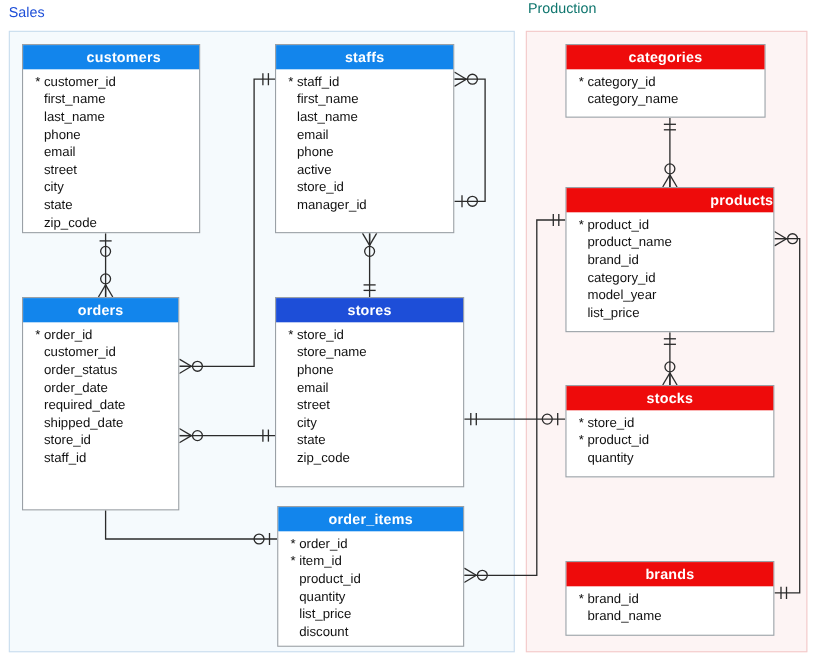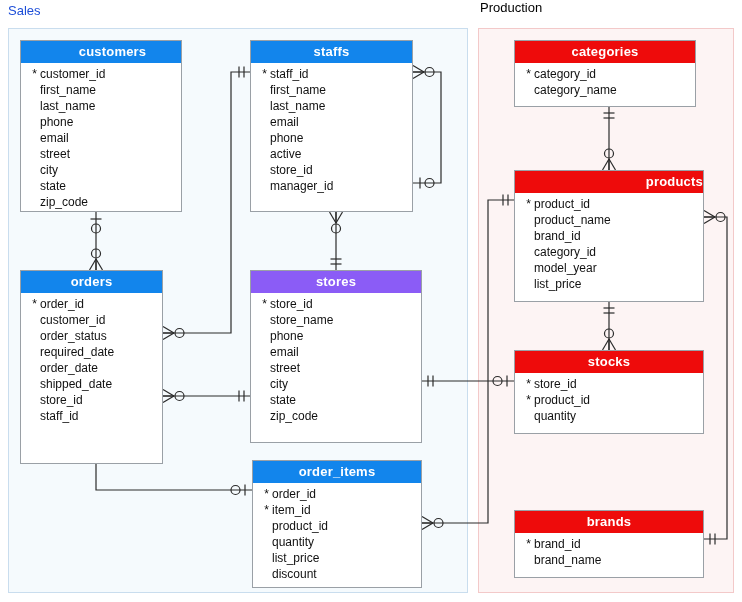--- a/index.html
+++ b/index.html
@@ -18,21 +18,21 @@
   .pk-marker{width:11px;text-align:center;flex:0 0 11px;}
   .field-name{flex:1 1 auto;}
 </style>
 </head>
 <body>
 
 <div id="canvas">
 
   <div class="group-label" id="sales-label" style="left: 8px; top: 4px; color: #1d4ed8;">Sales</div>
 
-  <div class="group-label" id="production-label" style="left: 480px; top: 1px; color: #000000;">Production</div>
+  <div class="group-label" id="production-label" style="left: 480px; top: 1px; color: #0f766e;">Production</div>
 
   <div class="group-panel" id="sales-panel" style="left: 8px; top: 28px; width: 460px; height: 565px; background: rgb(245, 250, 253); border-color: rgb(201, 221, 238);"></div>
 
   <div class="group-panel" id="production-panel" style="left: 478px; top: 28px; width: 256px; height: 565px; background: rgb(253, 244, 244); border-color: rgb(243, 201, 201);"></div>
 
   <svg id="connector-layer" xmlns="http://www.w3.org/2000/svg" viewBox="0 0 742 602">
       <g>
         <polyline points="96,212 96,270" fill="none" stroke="#2b2b2b" stroke-width="1.2"></polyline>
         <line x1="90.5" y1="219" x2="101.5" y2="219" stroke="#2b2b2b" stroke-width="1.2"></line>
         <circle cx="96" cy="228.5" r="4.5" stroke="#2b2b2b" stroke-width="1.2" fill="none"></circle>
@@ -218,42 +218,42 @@
           <div class="erd-field">
             <span class="pk-marker"></span>
             <span class="field-name">customer_id</span>
           </div>
           <div class="erd-field">
             <span class="pk-marker"></span>
             <span class="field-name">order_status</span>
           </div>
           <div class="erd-field">
             <span class="pk-marker"></span>
+            <span class="field-name">order_date</span>
+          </div>
+          <div class="erd-field">
+            <span class="pk-marker"></span>
             <span class="field-name">required_date</span>
           </div>
           <div class="erd-field">
             <span class="pk-marker"></span>
-            <span class="field-name">order_date</span>
-          </div>
-          <div class="erd-field">
-            <span class="pk-marker"></span>
             <span class="field-name">shipped_date</span>
           </div>
           <div class="erd-field">
             <span class="pk-marker"></span>
             <span class="field-name">store_id</span>
           </div>
           <div class="erd-field">
             <span class="pk-marker"></span>
             <span class="field-name">staff_id</span>
           </div>
         </div>
       </div>
       <div class="erd-table" style="left: 250px; top: 270px; width: 172px; height: 173px; border-color: rgb(154, 160, 166);">
-        <div class="erd-table-header" style="background: #8b5cf6; text-align: center;">stores</div>
+        <div class="erd-table-header" style="background: #1d4ed8; text-align: center;">stores</div>
         <div class="erd-fields">
           <div class="erd-field">
             <span class="pk-marker">*</span>
             <span class="field-name">store_id</span>
           </div>
           <div class="erd-field">
             <span class="pk-marker"></span>
             <span class="field-name">store_name</span>
           </div>
           <div class="erd-field">

